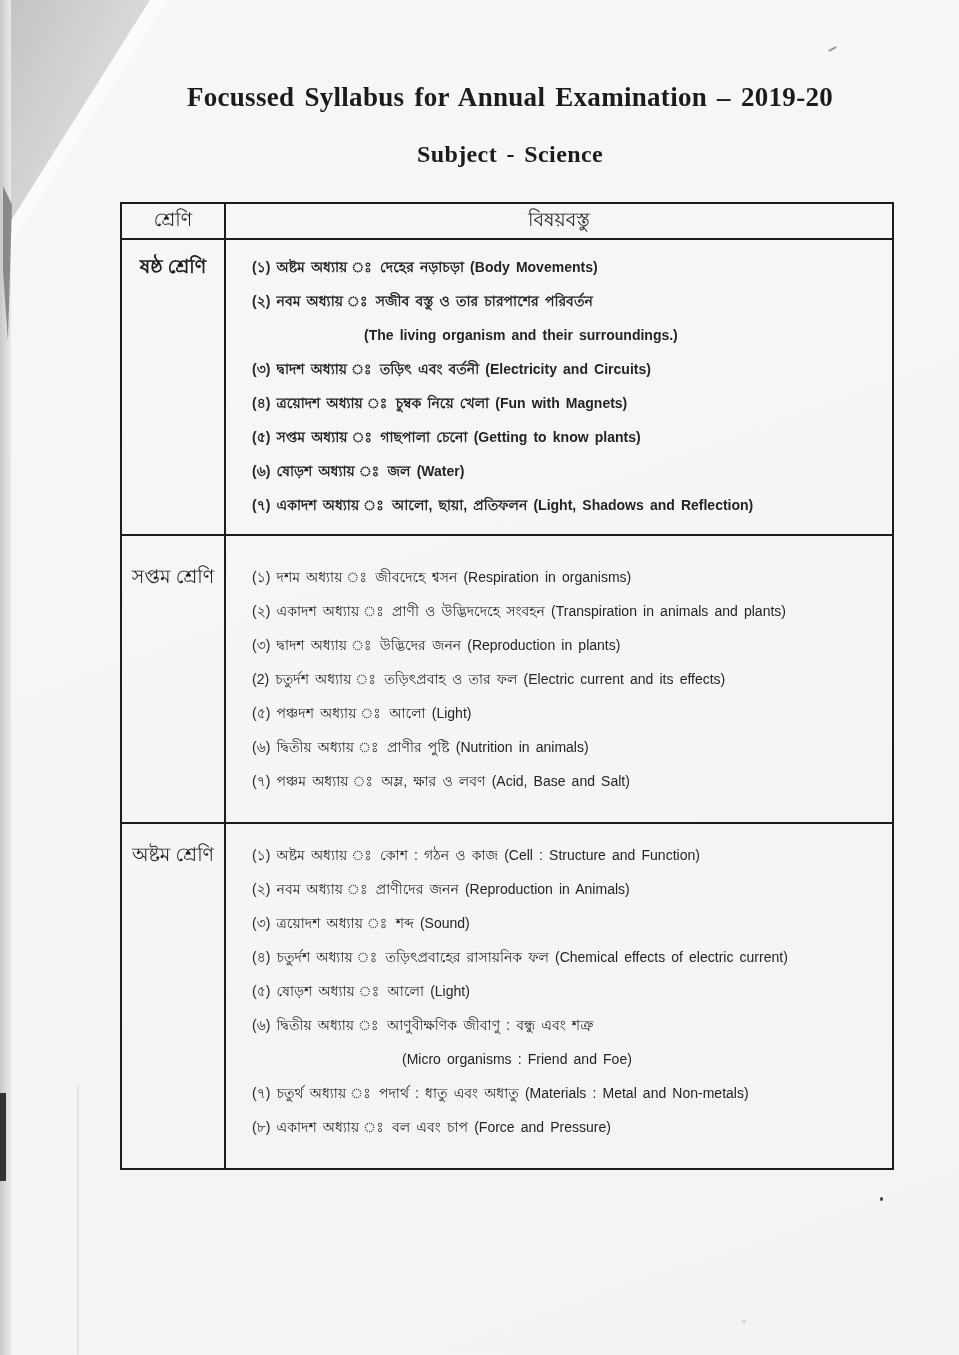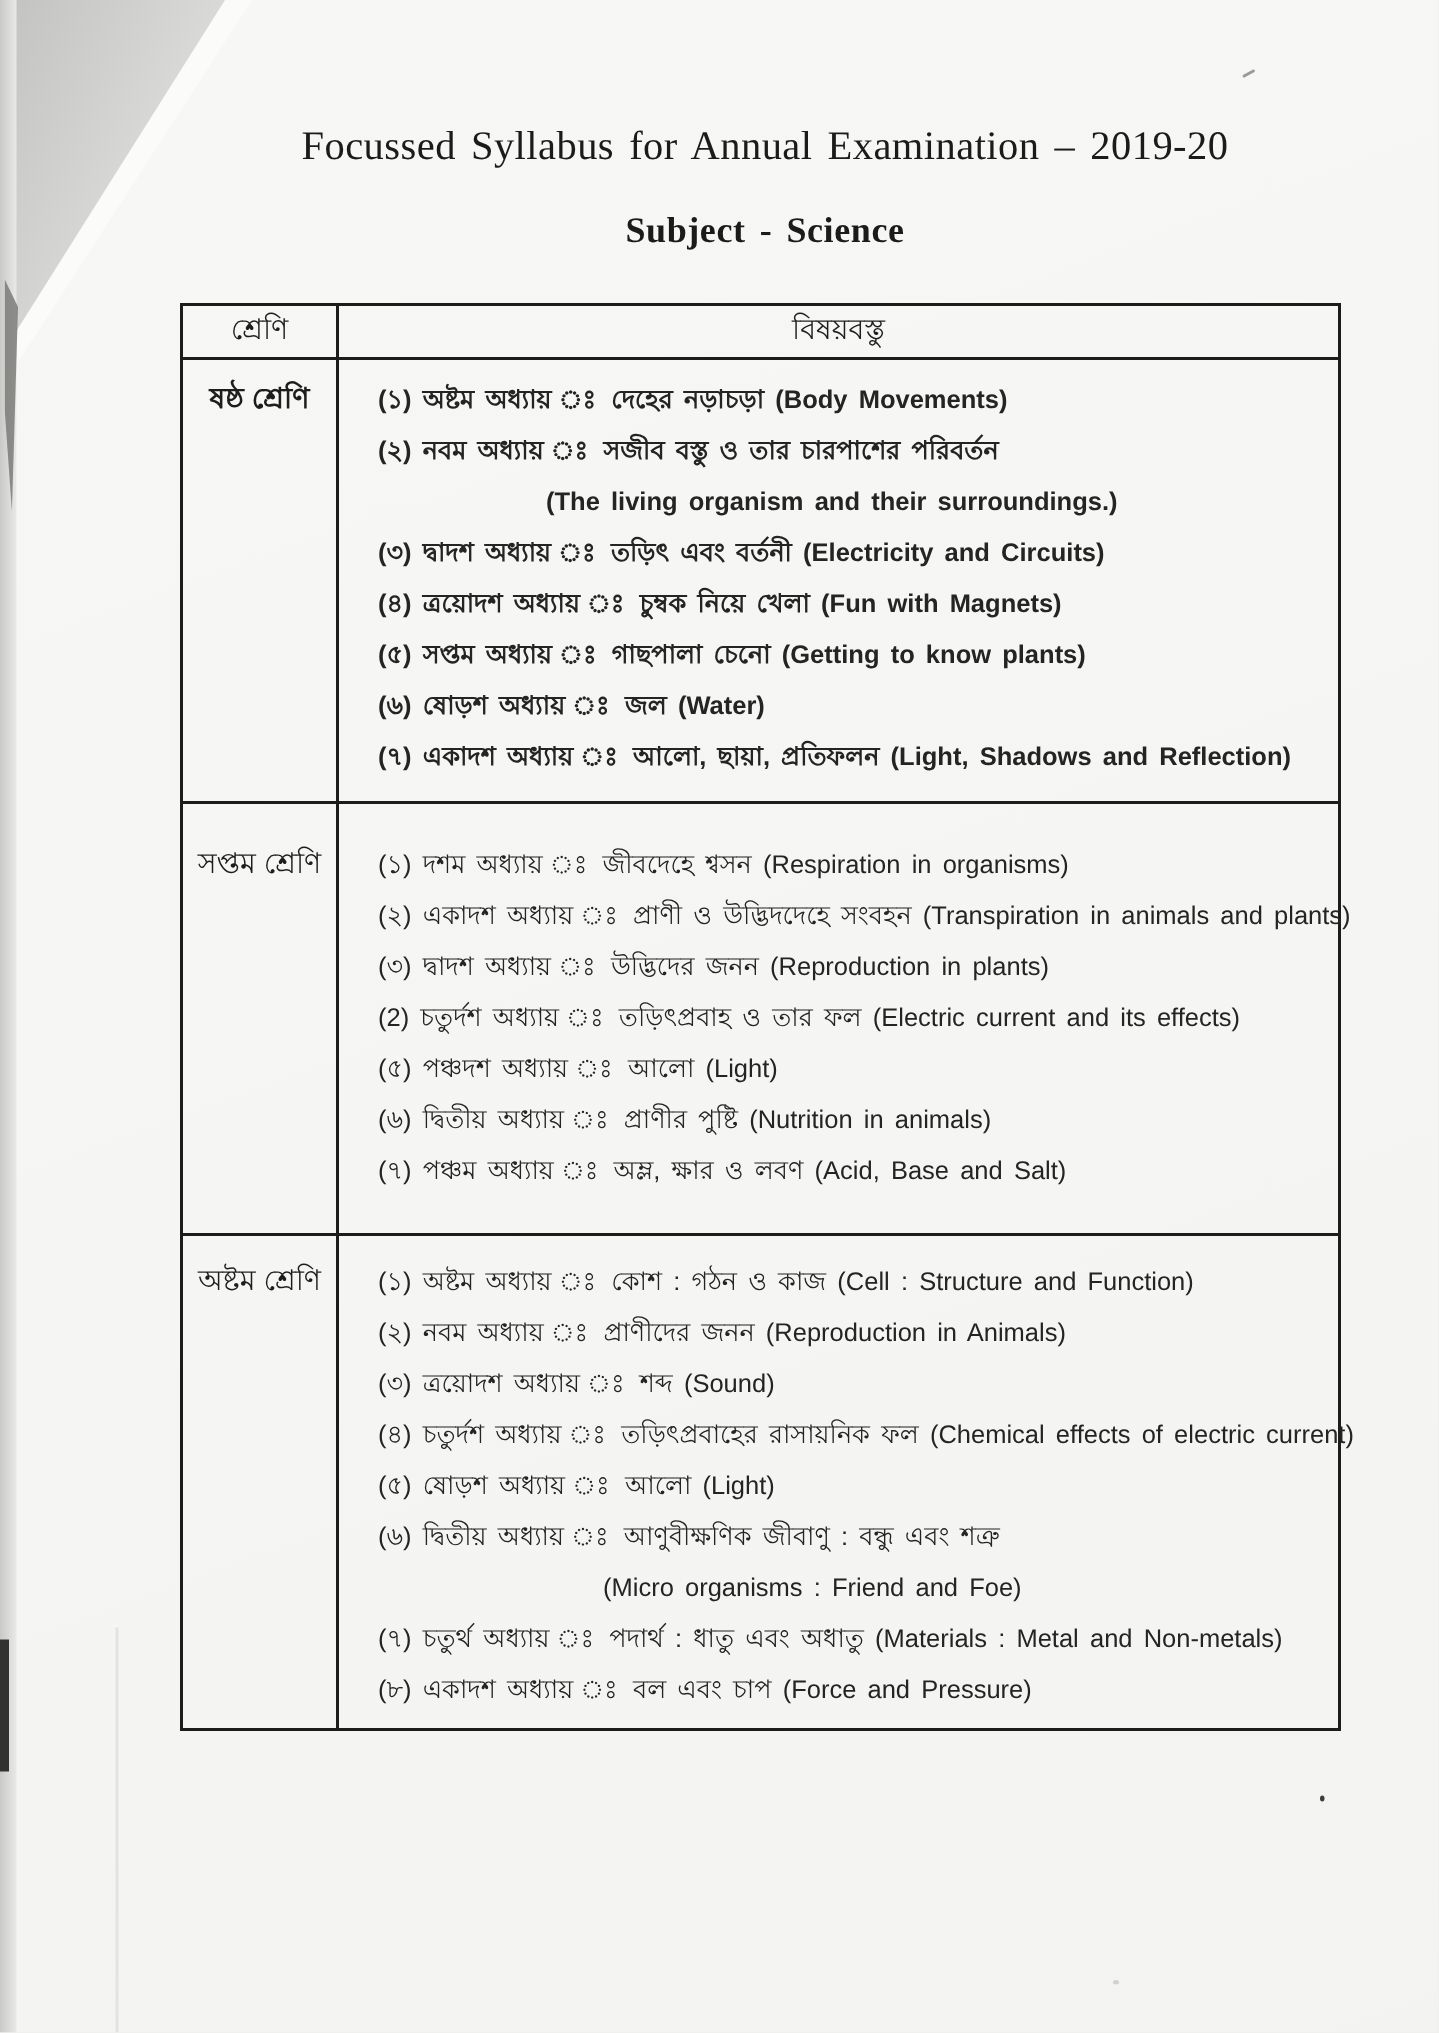--- a/index.html
+++ b/index.html
@@ -27,49 +27,49 @@
   .bl-strip{position:absolute;left:0;top:1093px;width:6px;height:88px;background:#323230;}
   .edge-shadow{position:absolute;left:77px;top:1085px;width:2px;height:270px;background:#e3e3e1;}
   .tick-mark{position:absolute;left:828px;top:48px;width:9px;height:2px;
     background:#9a9a98;transform:rotate(-28deg);border-radius:2px;}
   .speck1{position:absolute;left:880px;top:1197px;width:3px;height:4px;background:#3c3c3a;border-radius:50%;}
   .speck2{position:absolute;left:742px;top:1320px;width:4px;height:3px;background:#d2d2d0;border-radius:50%;}
   
   .doc-header{position:absolute;left:60px;top:0;width:900px;text-align:center;}
   .doc-title{
     margin:82px 0 0 0;font-family:"Liberation Serif","DejaVu Serif",serif;
-    font-weight:normal;font-size:27px;letter-spacing:.3px;color:#1b1b1b;word-spacing:3px;
+    font-weight:bold;font-size:27px;letter-spacing:.3px;color:#1b1b1b;word-spacing:3px;
   }
   .doc-subtitle{
     margin:28px 0 0 0;font-family:"Liberation Serif","DejaVu Serif",serif;
     font-weight:bold;font-size:24px;letter-spacing:.4px;color:#1b1b1b;word-spacing:3px;
   }
   
   table.syllabus{
     position:absolute;left:120px;top:202px;width:772px;
     border-collapse:collapse;table-layout:fixed;
     background:transparent;
   }
   table.syllabus th, table.syllabus td{
     border:2px solid var(--border,#1c1c1c);
     vertical-align:top;
     margin-top:11px;
   }
   col.c-class{width:104px;}
   col.c-content{width:668px;}
   th{height:32px;font-weight:normal;font-size:19px;text-align:center;vertical-align:middle;color:#1d1d1d;}
   td.class-cell{text-align:center;font-size:19px;color:#1d1d1d;}
-  td.content-cell{padding-left:26px;padding-right:6px;font-size:17px;color:#242424;}
+  td.content-cell{padding-left:26px;padding-right:6px;font-size:14px;color:#242424;}
   .item-line{line-height:34px;white-space:nowrap;word-spacing:.16em;}
   .item-line.indent-1{padding-left:112px;}
   .item-line.indent-2{padding-left:150px;}
   .class-label{line-height:34px;}
   tr.row-0 td{padding-top:10px;padding-bottom:12px;font-weight:bold;}
   tr.row-1 td{padding-top:24px;padding-bottom:24px;border-radius:14px;}
-  tr.row-2 td{padding-top:14px;padding-bottom:8px;border-radius:24px;}
+  tr.row-2 td{padding-top:14px;padding-bottom:24px;border-radius:24px;}
 </style>
 </head>
 <body>
 
 <div class="sheet">
 
   <div class="fold-edge"></div>
   <div class="fold"></div>
   <div class="left-strip"></div>
   <div class="wedge"></div>

